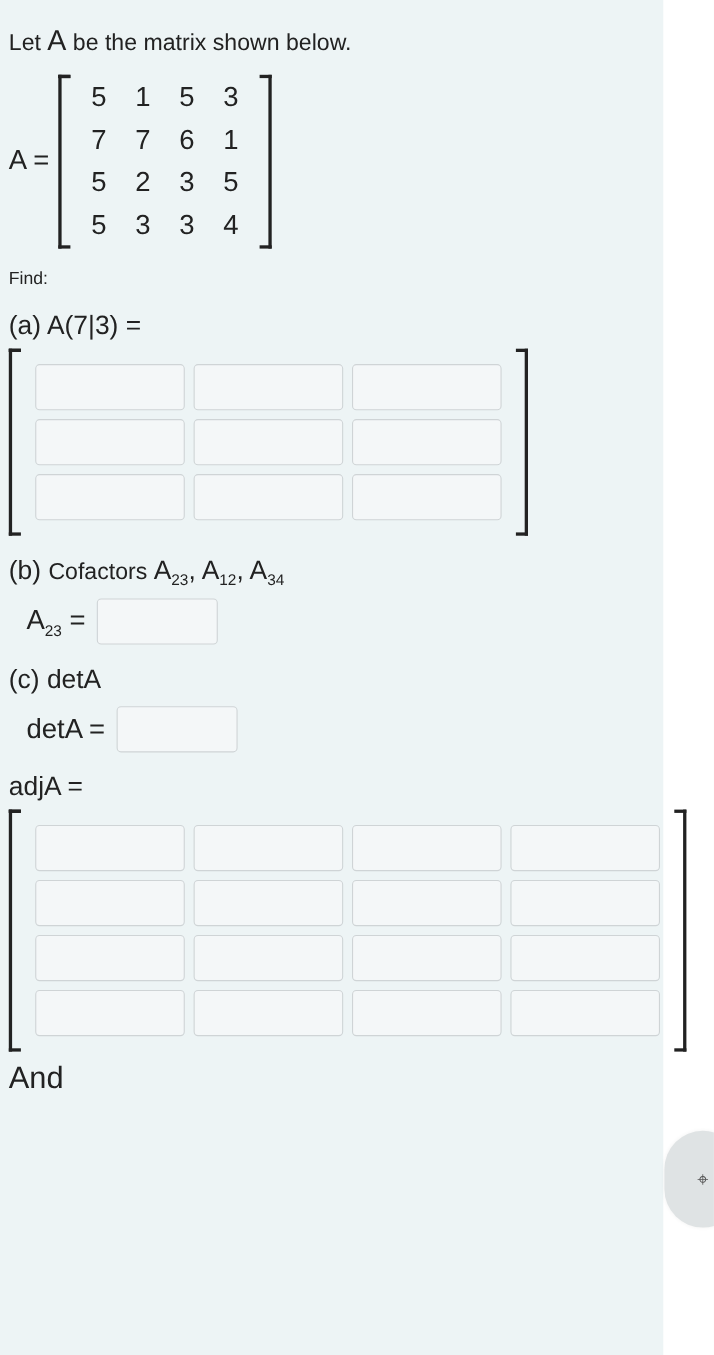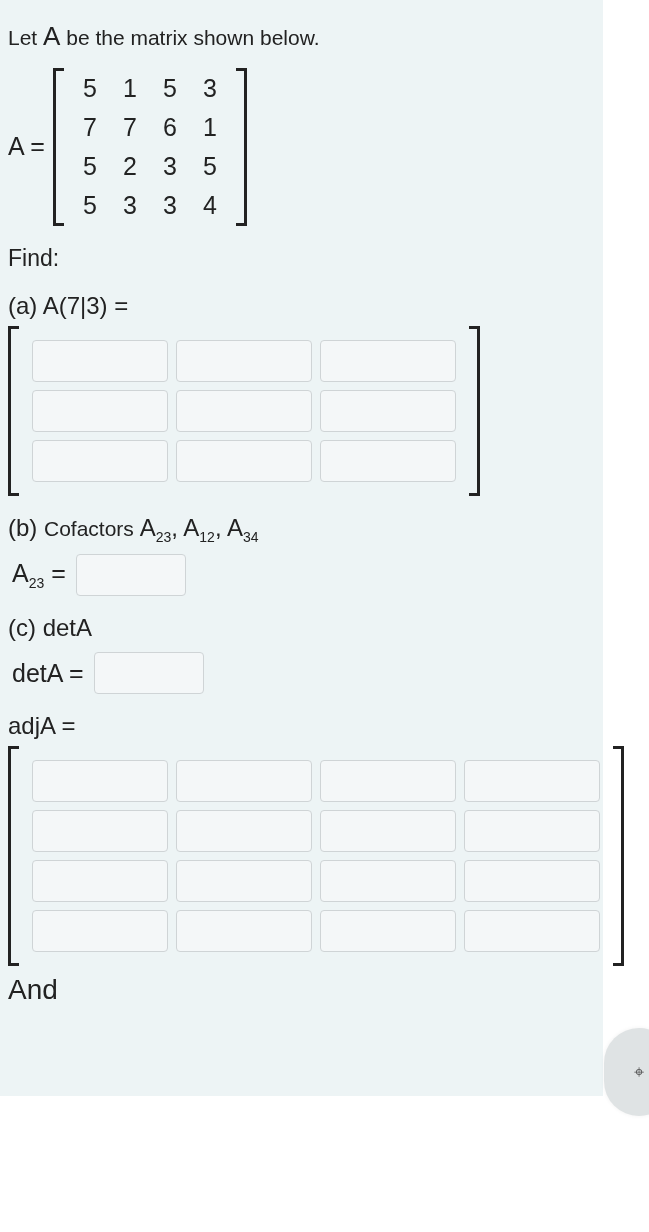--- a/index.html
+++ b/index.html
@@ -8,21 +8,21 @@
     font-family: Arial, Helvetica, sans-serif;
     background: #fff;
     width: 649px;
     height: 1232px;
     position: relative;
     overflow: hidden;
   }
   .content-area {
     background: #edf4f5;
     width: 603px;
-    height: 1096px;
+    height: 1232px;
     padding: 12px 8px 0 8px;
     color: #222;
     font-size: 21px;
   }
   .line { margin: 8px 0 14px 0; line-height: 1.3; }
   .big { font-size: 26px; }
   .matrix-eq {
     display: flex;
     align-items: center;
     margin: 10px 0 18px 0;
@@ -82,21 +82,21 @@
     border-radius: 4px;
     background: #f4f7f8;
     padding: 0 8px;
     font-size: 16px;
     color: #333;
   }
   .inline-row {
     display: flex;
     align-items: center;
     gap: 10px;
-    margin: 10px 4px;
+    margin: 10px 16px;
     font-size: 25px;
   }
   .inline-input {
     height: 42px;
     width: 110px;
     border: 1px solid #cfd4d6;
     border-radius: 4px;
     background: #f4f7f8;
     padding: 0 8px;
     font-size: 16px;
@@ -152,21 +152,21 @@
         <span class="matrix-cell">3</span>
         <span class="matrix-cell">4</span>
       </div>
       <div class="bracket bracket-right">
           <span class="tick-top"></span>
           <span class="tick-bot"></span>
         </div>
     </div>
   </div>
 
-  <div class="line" style="font-size:23px">Find:</div>
+  <div class="line" style="font-size:16px">Find:</div>
 
   <div class="section-label">(a) A(7|3) =</div>
   <div class="input-matrix">
     <div class="bracket bracket-left">
         <span class="tick-top"></span>
         <span class="tick-bot"></span>
       </div>
     <div class="input-grid cols3">
       <input class="cell-input" style="">
       <input class="cell-input" style="">

